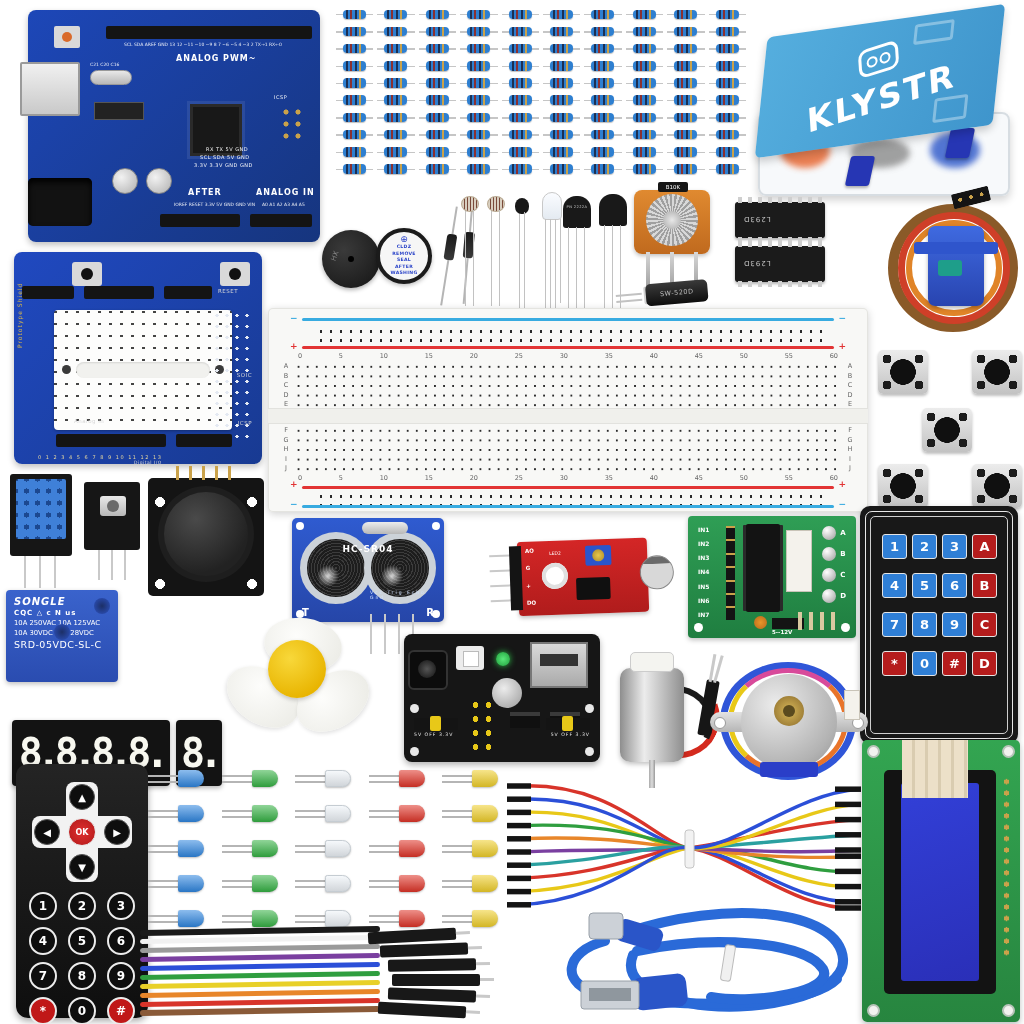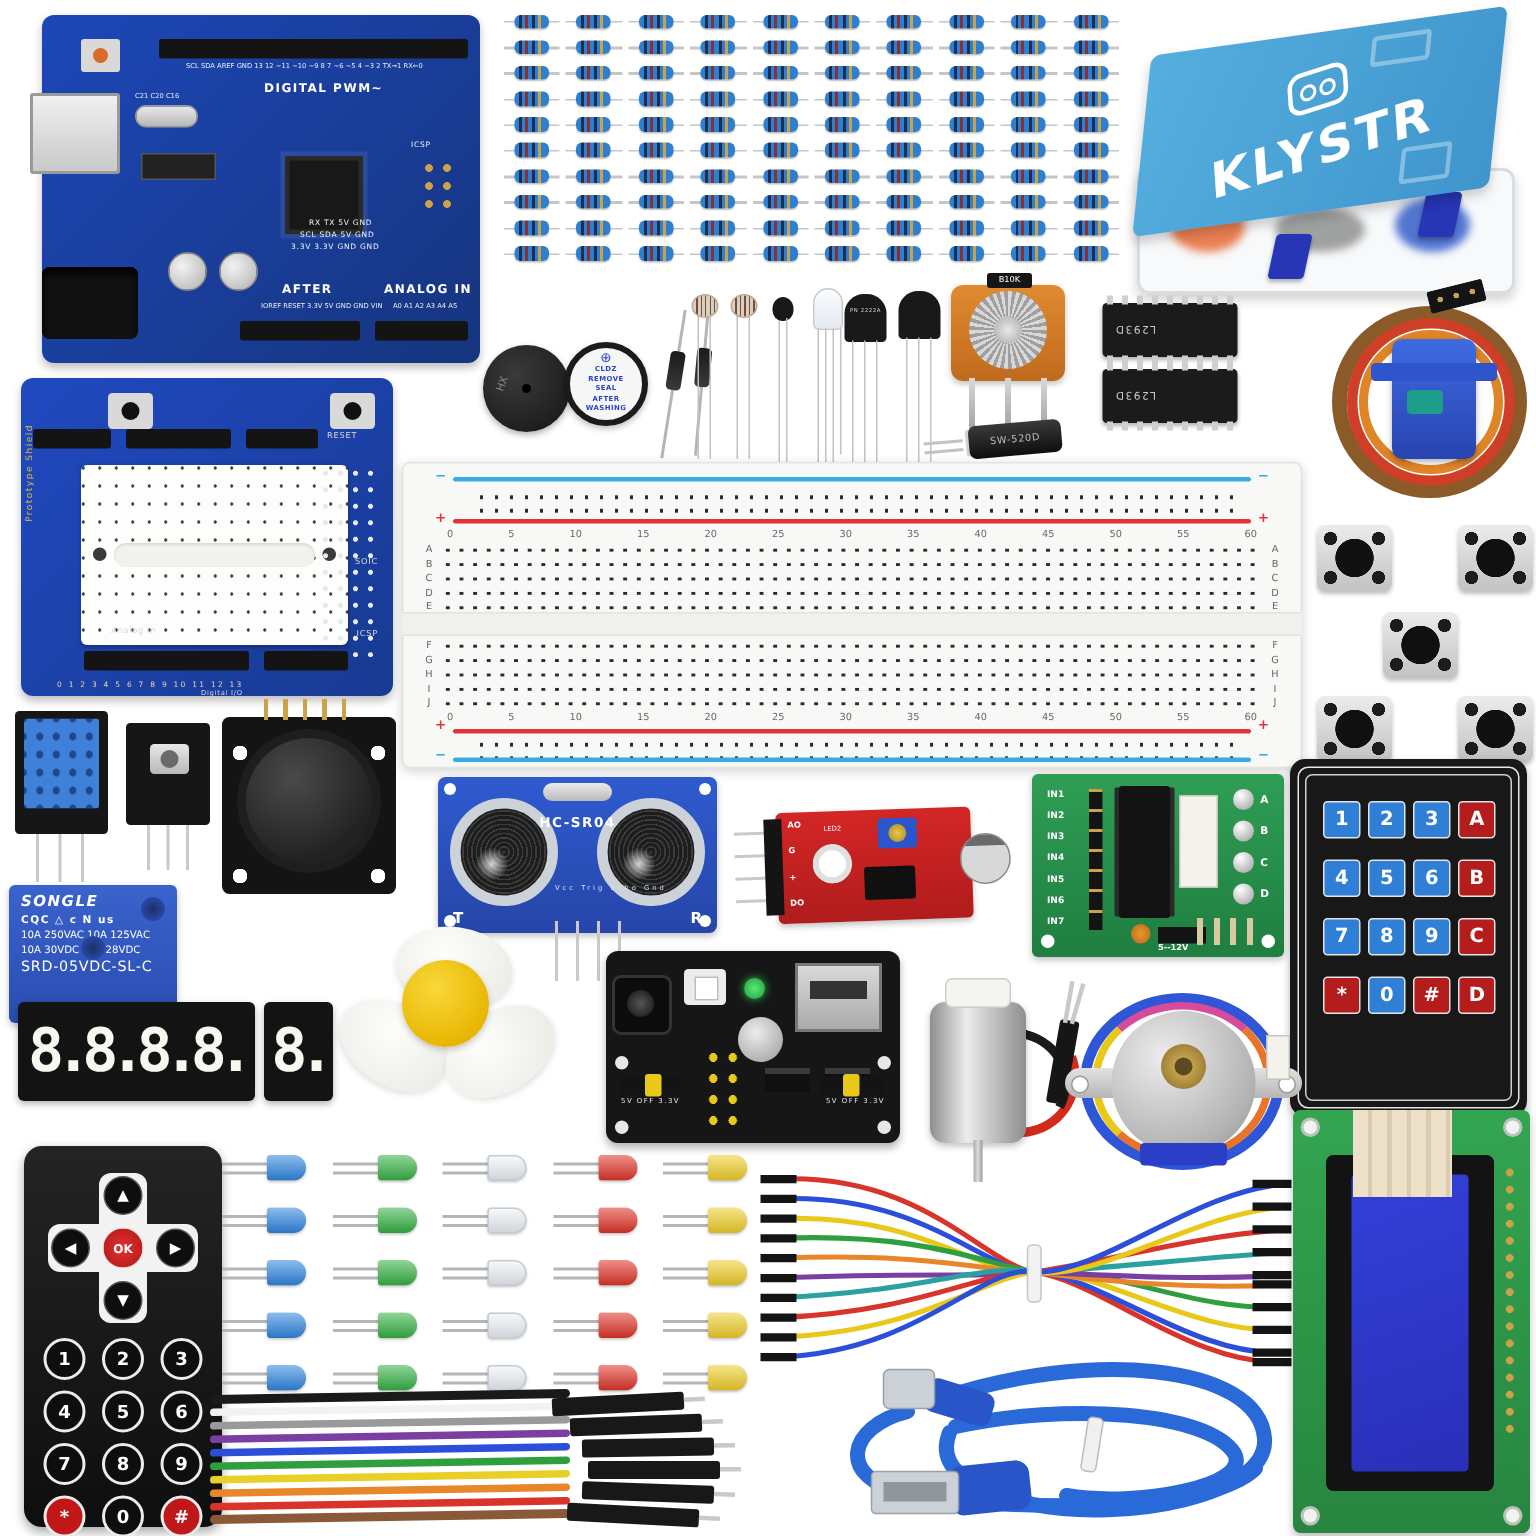--- a/index.html
+++ b/index.html
@@ -134,21 +134,21 @@
   .joy .pins{position:absolute;left:28px;top:0;width:64px;height:14px;background:repeating-linear-gradient(90deg,#caa24a 0 3px,transparent 3px 13px)}
   .joy .ring{position:absolute;left:10px;top:20px;width:96px;height:96px;border-radius:50%;background:#1e1e1e}
   .joy .cap{position:absolute;left:16px;top:26px;width:84px;height:84px;border-radius:50%;background:radial-gradient(circle at 38% 32%,#4a4a4a,#222 70%)}
   .relay{position:absolute;left:6px;top:590px;width:112px;height:92px;background:linear-gradient(#3a63cc,#2a4cb0);border-radius:4px;color:#fff;box-shadow:0 2px 5px rgba(0,0,0,.25);padding:6px 8px}
   .rl-brand{font-size:10px;font-style:italic;font-weight:bold;letter-spacing:1px}
   .rl-row2{font-size:7px;font-weight:bold;margin-top:2px;letter-spacing:1px}
   .rl-rat{font-size:6.8px;margin-top:2px;white-space:nowrap}
   .rl-model{font-size:9.5px;margin-top:2px;letter-spacing:.5px}
   .rl-riv{position:absolute;width:16px;height:16px;border-radius:50%;background:radial-gradient(#1c2f66,#2a4cb0 80%)}
 
-  .sr04{position:absolute;left:292px;top:518px;width:186px;height:104px;background:linear-gradient(#2f5bd0,#2646a8);border-radius:5px;box-shadow:0 2px 5px rgba(0,0,0,.25)}
+  .sr04{position:absolute;left:292px;top:518px;width:152px;height:104px;background:linear-gradient(#2f5bd0,#2646a8);border-radius:5px;box-shadow:0 2px 5px rgba(0,0,0,.25)}
   .sr-can{position:absolute;top:14px;width:72px;height:72px;border-radius:50%;border:7px solid #ccd2d8;background:repeating-radial-gradient(circle,#3c3c3c 0 1px,#1d1d1d 1px 3px)}
   .sr-can::after{content:"";position:absolute;left:10px;top:26px;width:22px;height:22px;border-radius:50%;background:radial-gradient(rgba(255,255,255,.8),rgba(255,255,255,0) 70%)}
   .sr-xtal{position:absolute;left:70px;top:4px;width:46px;height:12px;background:linear-gradient(#ececec,#b8b8b8);border-radius:6px}
   .sr-label{position:absolute;left:0;right:0;top:26px;text-align:center;color:#fff;font-size:9px;font-weight:bold;letter-spacing:1px}
   .sr-tr{position:absolute;bottom:4px;color:#fff;font-size:10px;font-weight:bold}
   .sr-pin{position:absolute;top:96px;width:2px;height:40px;background:#c9c9c9}
   .sr-pinlab{position:absolute;left:78px;top:72px;color:#cfe0ff;font-size:4.5px;letter-spacing:2px}
   .sr-hole{position:absolute;width:8px;height:8px;border-radius:50%;background:#fff}
 
   .snd{position:absolute;left:490px;top:536px;width:180px;height:84px;transform:rotate(-2deg)}
@@ -180,21 +180,21 @@
   
   .keypad{position:absolute;left:860px;top:506px;width:158px;height:238px;background:#181818;border-radius:10px;box-shadow:0 3px 6px rgba(0,0,0,.3)}
   .keypad::before{content:"";position:absolute;inset:5px;border:1.5px solid #e8e8e8;border-radius:7px}
   .keypad::after{content:"";position:absolute;inset:10px;border:1px solid #cfcfcf;border-radius:5px}
   .kkeys{position:absolute;left:22px;top:28px;width:116px;display:grid;grid-template-columns:repeat(4,25px);gap:14px 5px;z-index:2}
   .kkey{width:25px;height:25px;border-radius:3px;border:1.5px solid #e4e4e4;color:#fff;font-size:13px;font-weight:bold;display:flex;align-items:center;justify-content:center}
   .kblue{background:#2f7fd6}.kred{background:#b51c1c}
   .kpribbon{position:absolute;left:902px;top:740px;width:66px;height:58px;background:repeating-linear-gradient(90deg,#ece0c8 0 10px,#d9ccb0 10px 13px);z-index:5}
 
   
-  .seg{position:absolute;top:668px;background:#131313;border-radius:4px;color:#f8f8f0;font-family:"DejaVu Sans Mono",monospace;font-weight:bold;font-size:40px;display:flex;align-items:center;justify-content:center;letter-spacing:-6px;box-shadow:0 2px 5px rgba(0,0,0,.3)}
+  .seg{position:absolute;top:720px;background:#131313;border-radius:4px;color:#f8f8f0;font-family:"DejaVu Sans Mono",monospace;font-weight:bold;font-size:40px;display:flex;align-items:center;justify-content:center;letter-spacing:-6px;box-shadow:0 2px 5px rgba(0,0,0,.3)}
   .seg4{left:12px;width:158px;height:66px}
   .seg1{left:176px;width:46px;height:66px}
   .prop{position:absolute;left:222px;top:618px;width:150px;height:134px}
   .prop .blade{position:absolute;width:78px;height:54px;border-radius:50%;background:radial-gradient(circle at 40% 35%,#fdfdfb,#e9e9e3);box-shadow:0 2px 4px rgba(0,0,0,.12)}
   .prop .hub{position:absolute;left:46px;top:22px;width:58px;height:58px;border-radius:50%;background:radial-gradient(circle at 38% 32%,#f8d83a,#e8b400 75%);box-shadow:0 2px 4px rgba(0,0,0,.2)}
 
   
   .mb102{position:absolute;left:404px;top:634px;width:196px;height:128px;background:#161616;border-radius:8px;box-shadow:0 3px 6px rgba(0,0,0,.3)}
   .mb-jack{position:absolute;left:4px;top:16px;width:40px;height:40px;background:#0c0c0c;border:2px solid #333;border-radius:6px}
   .mb-jack::after{content:"";position:absolute;left:8px;top:8px;width:18px;height:18px;border-radius:50%;background:radial-gradient(#555,#111)}
@@ -270,21 +270,21 @@
 <body>
 
 <div class="canvas">
 
   <div class="arduino">
     <div class="ard-usb"></div>
     <div class="ard-jack"></div>
     <div class="ard-reset"></div>
     <div class="ard-hdr" style="left:78px;top:16px;width:206px;height:13px"></div>
     <div class="ard-t t4" style="left:96px;top:32px">SCL SDA AREF GND 13 12 ~11 ~10 ~9 8 7 ~6 ~5 4 ~3 2 TX→1 RX←0</div>
-    <div class="ard-t t8" style="left:148px;top:44px">DIGITAL PWM~</div>
+    <div class="ard-t t8" style="left:148px;top:44px">ANALOG PWM~</div>
     <div class="ard-t t4" style="left:62px;top:52px">C21 C20 C16</div>
     <div class="ard-xtal"></div>
     <div class="ard-smd" style="left:66px;top:92px;width:50px;height:18px"></div>
     <div class="ard-mcu"></div>
     <div class="ard-t t5" style="left:246px;top:84px">ICSP</div>
     <div class="ard-icsp"></div>
     <div class="ard-t t5" style="left:178px;top:136px;text-align:right">RX  TX  5V  GND</div>
     <div class="ard-t t5" style="left:172px;top:144px">SCL SDA 5V  GND</div>
     <div class="ard-t t5" style="left:166px;top:152px">3.3V 3.3V GND GND</div>
     <div class="ard-cap" style="left:84px;top:158px"></div>

